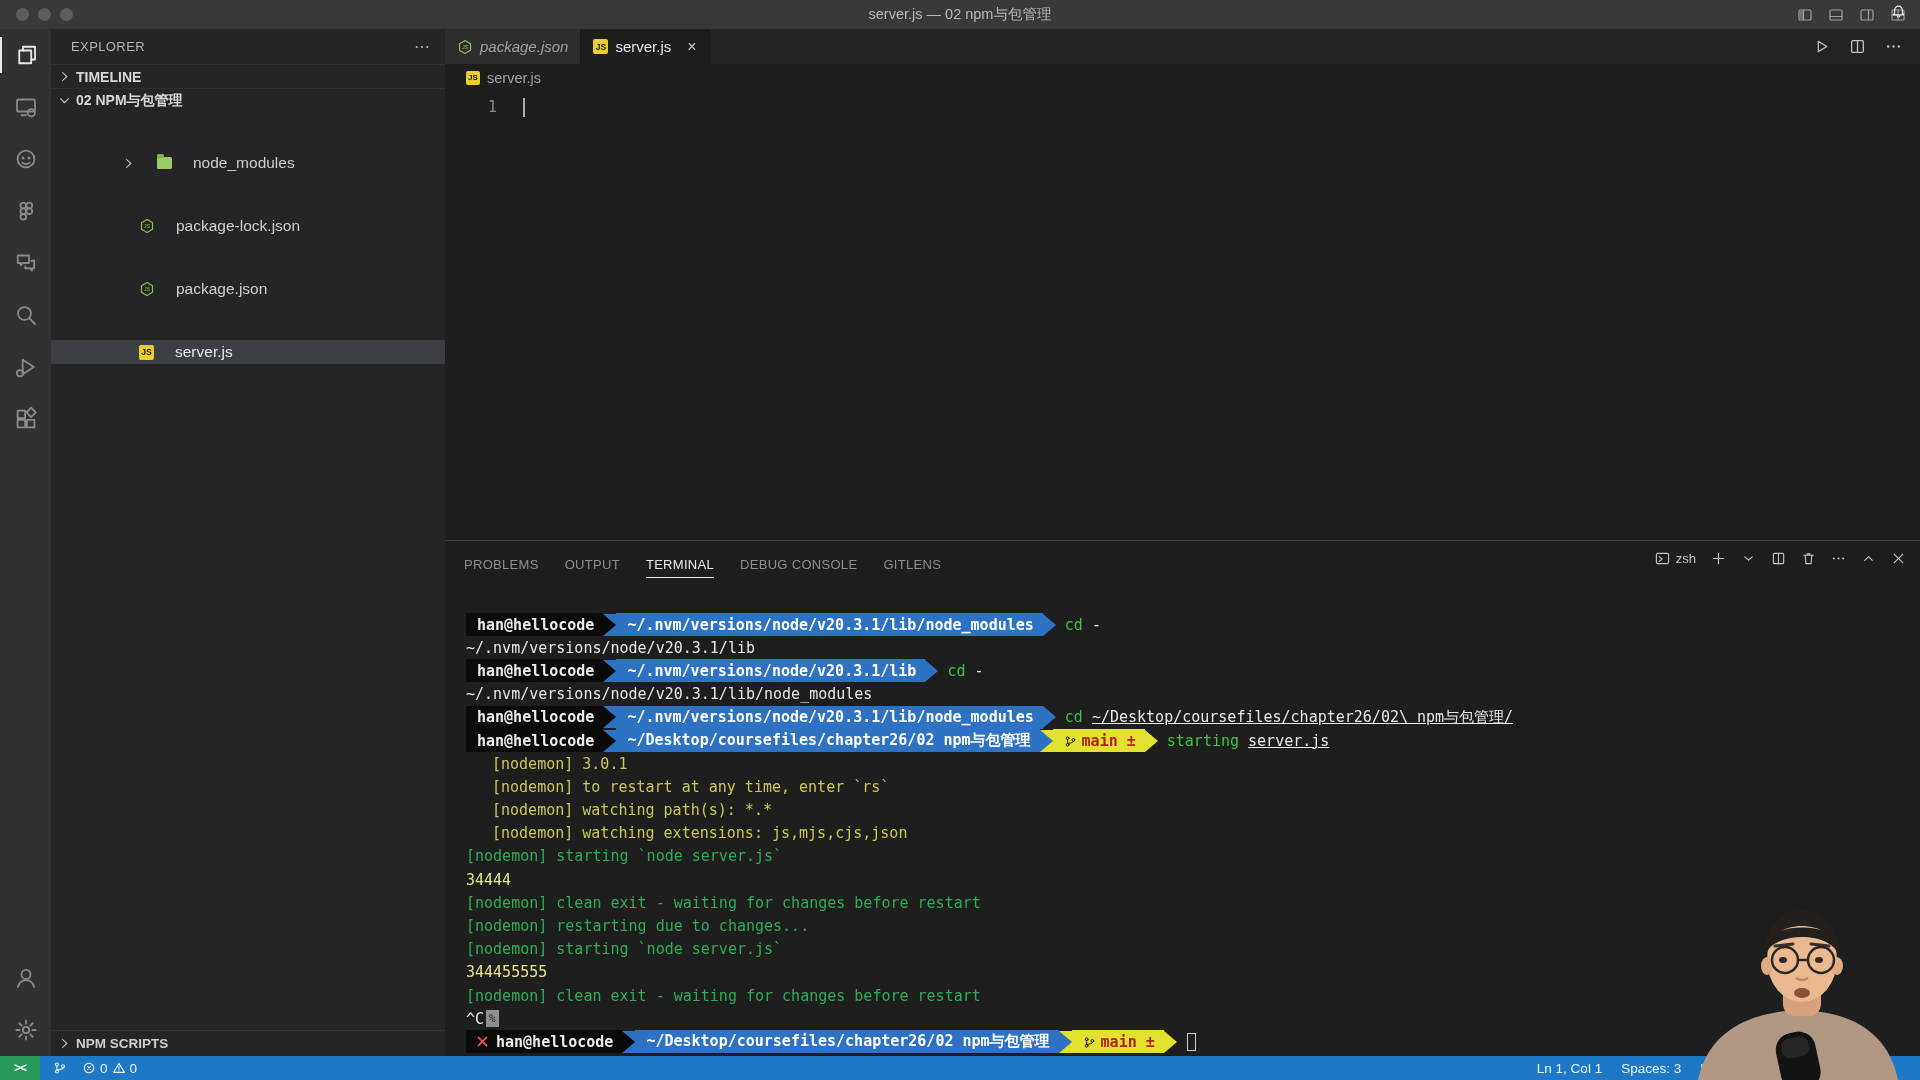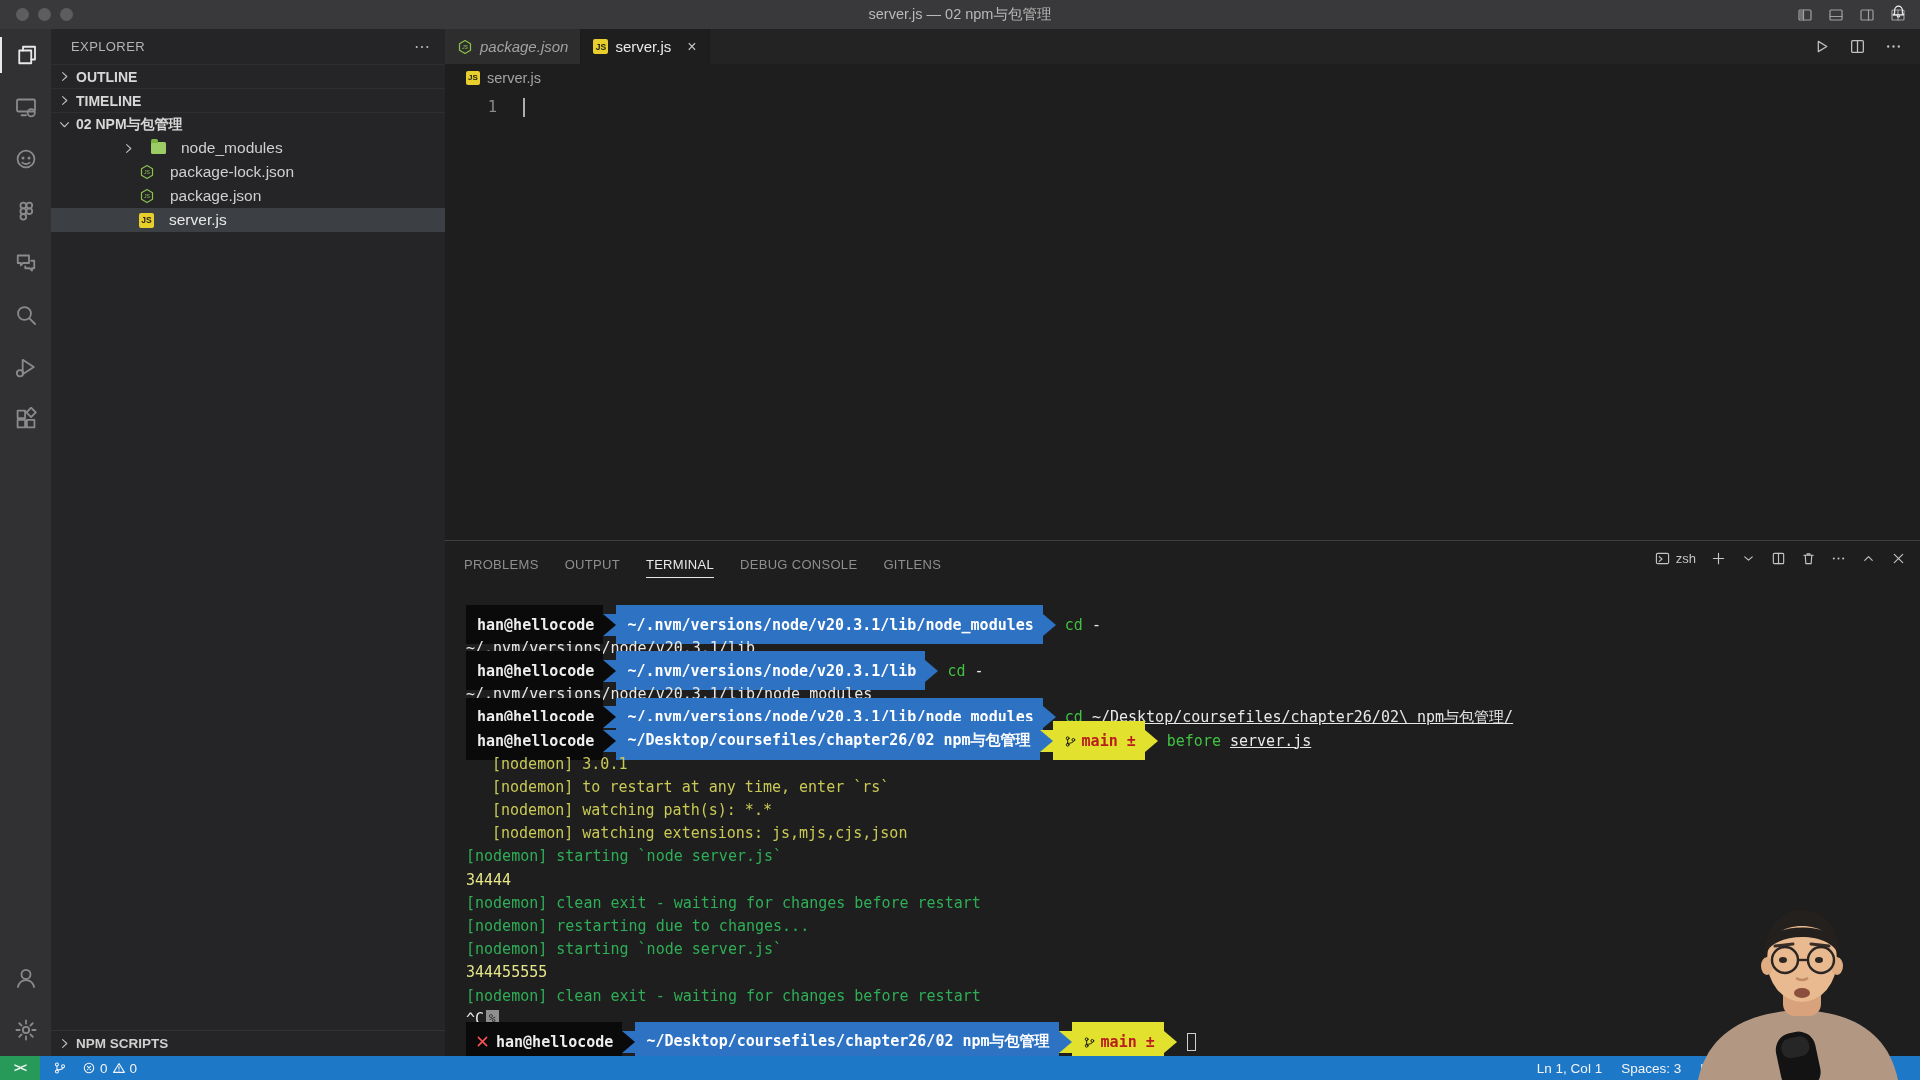--- a/index.html
+++ b/index.html
@@ -22,21 +22,21 @@
   .ab-item.active { color:#e9e9e9; }
   .ab-item.active::before { content:""; position:absolute; left:0; top:8px; bottom:8px; width:2px; background:#e9e9e9; }
   .ab-spacer { flex:1; }
 
   
   .sidebar { position:absolute; left:51px; top:29px; width:394px; bottom:24px; background:#252527; color:#c8c8c8; }
   .sb-header { height:35px; display:flex; align-items:center; padding:0 14px 0 20px; font-size:13px; letter-spacing:.4px; color:#b4b4b4; }
   .sb-header .more { margin-left:auto; color:#b4b4b4; font-size:16px; letter-spacing:1px; }
   .sb-sec { height:24px; display:flex; align-items:center; font-size:14px; font-weight:700; color:#d8d8d8; border-top:1px solid #2f2f31; padding-left:6px; gap:4px; cursor:pointer; }
   .chev { width:15px; height:15px; color:#bdbdbd; flex:0 0 auto; }
-  .file-row { height:24px; display:flex; align-items:center; gap:15px; font-size:15.5px; color:#cfcfcf; cursor:pointer; }
+  .file-row { height:24px; display:flex; align-items:center; gap:21px; font-size:15.5px; color:#cfcfcf; cursor:pointer;margin-top:39px; }
   .file-row.selected { background:#3c3f44; color:#e8e8e8; }
   .folder-ico { width:15px; height:12px; background:#9ccc65; border-radius:1.5px; position:relative; flex:0 0 auto; }
   .folder-ico::before { content:""; position:absolute; top:-3px; left:0; width:7px; height:4px; background:#7cb342; border-radius:1.5px 1.5px 0 0; }
   .npm-ico { width:16px; height:16px; color:#8bc34a; flex:0 0 auto; }
   .js-ico { width:15px; height:15px; background:#e8cf2c; color:#23211a; font-weight:700; font-size:8.5px; display:flex; align-items:center; justify-content:center; border-radius:2px; flex:0 0 auto; font-family:"Liberation Sans",sans-serif; }
   .sb-bottom { position:absolute; left:0; right:0; bottom:0; height:26px; border-top:1px solid #333335; display:flex; align-items:center; gap:4px; padding-left:6px; font-size:13.5px; font-weight:700; color:#d0d0d0; cursor:pointer; }
 
   
   .editor-area { position:absolute; left:445px; right:0; top:29px; height:511px; background:#1e1e1e; }
   .tabstrip { height:35px; background:#232324; display:flex; align-items:stretch; }
@@ -57,21 +57,21 @@
   .panel-header { height:35px; display:flex; align-items:center; padding:0 14px 0 19px; }
   .panel-tabs { display:flex; gap:26px; font-size:13px; letter-spacing:.3px; color:#8f8f8f;margin-top:12px; }
   .ptab { position:relative; padding:6px 0; cursor:pointer; }
   .ptab.active { color:#e9e9e9;text-align:right; }
   .ptab.active::after { content:""; position:absolute; left:0; right:0; bottom:0; height:1px; background:#e9e9e9; }
   .panel-controls { margin-left:auto; display:flex; align-items:center; gap:15px; color:#c5c5c5; }
   .panel-controls .ico { width:15px; height:15px; cursor:pointer; }
   .shell-group { display:flex; align-items:center; gap:6px; font-size:13px; cursor:pointer; }
   .terminal { position:absolute; left:0; right:0; top:35px; bottom:0; padding:37px 0 0 21px; font-family:"DejaVu Sans Mono", monospace; font-size:15px; }
   .tline { height:23.2px; display:flex; align-items:center; white-space:pre; color:#e4e4e4; }
-  .seg { display:flex; align-items:center; height:39px; padding:0 9px 0 11px; font-weight:600; }
+  .seg { display:flex; align-items:center; height:23px; padding:0 9px 0 11px; font-weight:600; }
   .seg-host { background:#0a0a0a; color:#ededed; }
   .seg-path { background:var(--pl-blue,#2e72c4); color:#fff; }
   .seg-git  { background:var(--pl-yellow,#e2e22e); color:#b91c1c; gap:5px; }
   .seg-git svg { width:13px; height:15px; }
   .arr { width:0; height:0; border-top:11.5px solid transparent; border-bottom:11.5px solid transparent; border-left:13px solid #000; flex:0 0 auto; }
   .err-x { width:11px; height:11px; margin-right:8px; color:#ff5252; }
   .t-cmd  { color:var(--t-cmd,#41c341); margin-left:9px; }
   .t-plain{ color:#e8e8e8; }
   .t-ul   { color:#e8e8e8; text-decoration:underline; margin-left:0; }
   .t-warn { color:var(--t-warn,#c9c955);margin-left:26px; }
@@ -227,28 +227,20 @@
   <div class="sb-header">
     <span>EXPLORER</span>
     <span class="more">⋯</span>
   </div>
   <div class="sb-sec">
     <span class="chev">
         <svg viewBox="0 0 16 16" fill="none" stroke="currentColor" stroke-width="1.2" stroke-linecap="round" stroke-linejoin="round" width="100%" height="100%">
           <path d="M6 3.8l4.4 4.2L6 12.2"></path>
         </svg>
       </span>
-    <span>OUTLINE</span>
-  </div>
-  <div class="sb-sec">
-    <span class="chev">
-        <svg viewBox="0 0 16 16" fill="none" stroke="currentColor" stroke-width="1.2" stroke-linecap="round" stroke-linejoin="round" width="100%" height="100%">
-          <path d="M6 3.8l4.4 4.2L6 12.2"></path>
-        </svg>
-      </span>
     <span>TIMELINE</span>
   </div>
   <div class="sb-sec">
     <span class="chev">
         <svg viewBox="0 0 16 16" fill="none" stroke="currentColor" stroke-width="1.2" stroke-linecap="round" stroke-linejoin="round" width="100%" height="100%">
           <path d="M3.8 6l4.2 4.4L12.2 6"></path>
         </svg>
       </span>
     <span>02 NPM与包管理</span>
   </div>
@@ -409,21 +401,21 @@
       <div class="tline"><span class="seg seg-host"><span>han@hellocode</span></span><span class="arr" style="border-left-color: rgb(10, 10, 10); background: rgb(46, 114, 196);"></span><span class="seg seg-path"><span>~/.nvm/versions/node/v20.3.1/lib/node_modules</span></span><span class="arr" style="border-left-color: rgb(46, 114, 196); background: transparent;"></span><span class="t-cmd">cd</span><span class="t-plain"> -</span></div>
       <div class="tline"><span class="t-plain">~/.nvm/versions/node/v20.3.1/lib</span></div>
       <div class="tline"><span class="seg seg-host"><span>han@hellocode</span></span><span class="arr" style="border-left-color: rgb(10, 10, 10); background: rgb(46, 114, 196);"></span><span class="seg seg-path"><span>~/.nvm/versions/node/v20.3.1/lib</span></span><span class="arr" style="border-left-color: rgb(46, 114, 196); background: transparent;"></span><span class="t-cmd">cd</span><span class="t-plain"> -</span></div>
       <div class="tline"><span class="t-plain">~/.nvm/versions/node/v20.3.1/lib/node_modules</span></div>
       <div class="tline"><span class="seg seg-host"><span>han@hellocode</span></span><span class="arr" style="border-left-color: rgb(10, 10, 10); background: rgb(46, 114, 196);"></span><span class="seg seg-path"><span>~/.nvm/versions/node/v20.3.1/lib/node_modules</span></span><span class="arr" style="border-left-color: rgb(46, 114, 196); background: transparent;"></span><span class="t-cmd">cd</span><span class="t-plain"> </span><span class="t-ul">~/Desktop/coursefiles/chapter26/02\ npm与包管理/</span></div>
       <div class="tline"><span class="seg seg-host"><span>han@hellocode</span></span><span class="arr" style="border-left-color: rgb(10, 10, 10); background: rgb(46, 114, 196);"></span><span class="seg seg-path"><span>~/Desktop/coursefiles/chapter26/02 npm与包管理</span></span><span class="arr" style="border-left-color: rgb(46, 114, 196); background: rgb(226, 226, 46);"></span><span class="seg seg-git"><span style="width: 13px; height: 14px; color: rgb(21, 21, 10);"><svg viewBox="0 0 16 16" fill="none" stroke="currentColor" stroke-width="1.2" stroke-linecap="round" stroke-linejoin="round" width="100%" height="100%">
               <circle cx="4.5" cy="4" r="1.7"></circle>
               <circle cx="4.5" cy="12" r="1.7"></circle>
               <circle cx="11.5" cy="6" r="1.7"></circle>
               <path d="M4.5 5.7v4.6M11.5 7.7c0 2.6-4.5 1.7-7 3"></path>
-            </svg></span><span>main ±</span></span><span class="arr" style="border-left-color: rgb(226, 226, 46); background: transparent;"></span><span class="t-cmd">before</span><span class="t-plain"> </span><span class="t-ul">server.js</span></div>
+            </svg></span><span>main ±</span></span><span class="arr" style="border-left-color: rgb(226, 226, 46); background: transparent;"></span><span class="t-cmd">starting</span><span class="t-plain"> </span><span class="t-ul">server.js</span></div>
       <div class="tline"><span class="t-warn">[nodemon] 3.0.1</span></div>
       <div class="tline"><span class="t-warn">[nodemon] to restart at any time, enter `rs`</span></div>
       <div class="tline"><span class="t-warn">[nodemon] watching path(s): *.*</span></div>
       <div class="tline"><span class="t-warn">[nodemon] watching extensions: js,mjs,cjs,json</span></div>
       <div class="tline"><span class="t-ok">[nodemon] starting `node server.js`</span></div>
       <div class="tline"><span class="t-num">34444</span></div>
       <div class="tline"><span class="t-ok">[nodemon] clean exit - waiting for changes before restart</span></div>
       <div class="tline"><span class="t-ok">[nodemon] restarting due to changes...</span></div>
       <div class="tline"><span class="t-ok">[nodemon] starting `node server.js`</span></div>
       <div class="tline"><span class="t-num">344455555</span></div>

